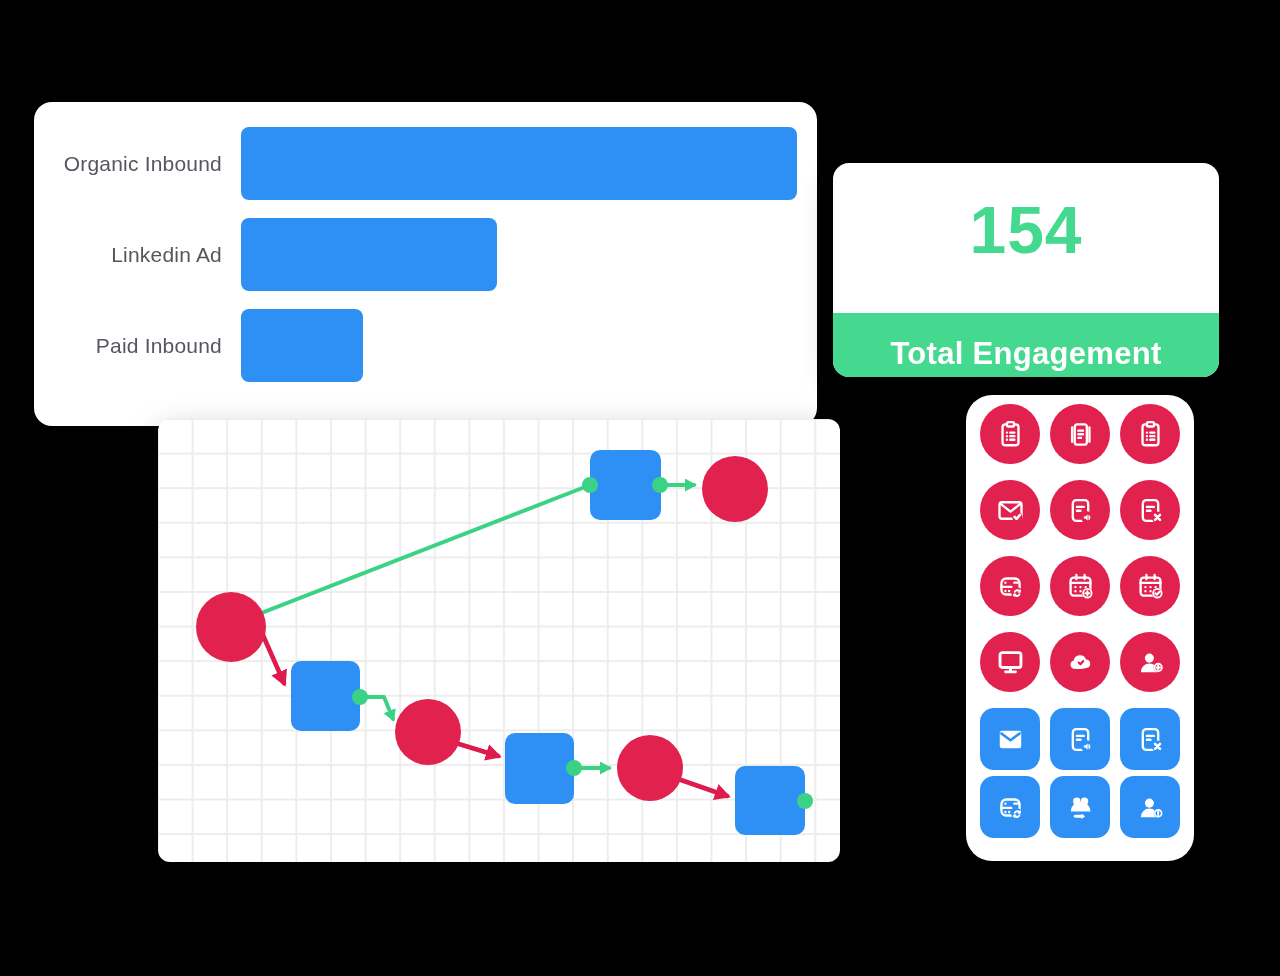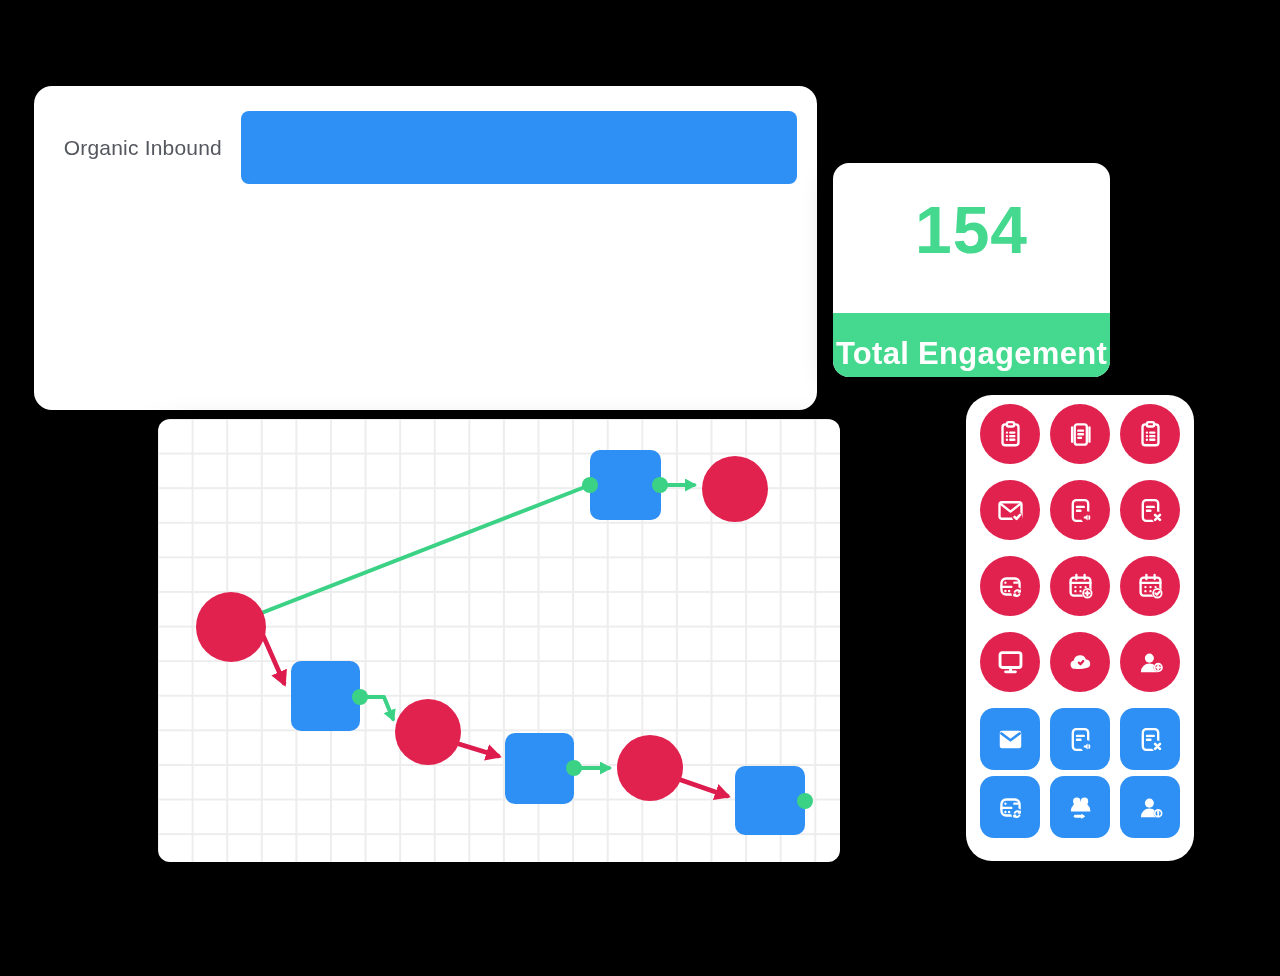--- a/index.html
+++ b/index.html
@@ -1,29 +1,29 @@
 <!DOCTYPE html>
 <html style="--page-bg: #000000; --blue: #2e90f5; --pink: #e1224f; --green: #44d98e; --text-gray: #54575e; --grid: #ededed;"><head>
 <meta charset="utf-8">
 <style>
   html,body{margin:0;padding:0;background:#000;}
   body{width:1280px;height:976px;overflow:hidden;font-family:"Liberation Sans",sans-serif;}
   .stage{position:relative;width:1280px;height:976px;background:var(--page-bg,#000);}
   .card{position:absolute;background:#fff;box-shadow:0 10px 30px rgba(0,0,0,.25);}
 
   
-  #card-bars{left:34px;top:86px;width:783px;height:324px;border-radius:18px;
+  #card-bars{left:34px;top:102px;width:783px;height:324px;border-radius:18px;
              padding-top:25px;box-sizing:border-box;}
   .bar-row{display:flex;align-items:center;height:73px;margin-bottom:18px;}
   .bar-label{width:188px;flex:none;text-align:right;padding-right:19px;
              font-size:21px;font-weight:500;color:var(--text-gray,#54575e);letter-spacing:.2px;}
   .bar{height:73px;border-radius:8px;background:var(--blue,#2e90f5);}
 
   
-  #card-kpi{left:833px;top:163px;width:277px;height:214px;border-radius:16px;overflow:hidden;}
+  #card-kpi{left:833px;top:163px;width:386px;height:214px;border-radius:16px;overflow:hidden;}
   .kpi-number{height:133px;display:flex;align-items:center;justify-content:center;
               font-size:66px;font-weight:bold;color:var(--green,#44d98e);letter-spacing:1px;}
   .kpi-banner{height:81px;background:var(--green,#44d98e);display:flex;align-items:center;
               justify-content:center;color:#fff;font-size:31px;font-weight:bold;letter-spacing:.3px;margin-top:17px;}
 
   
   #panel-flow{left:158px;top:419px;width:682px;height:443px;border-radius:12px;
               background-color:#fff;overflow:hidden;
               background-image:linear-gradient(var(--grid,#ededed) 1.5px,transparent 1.5px),
                                linear-gradient(90deg,var(--grid,#ededed) 1.5px,transparent 1.5px);
@@ -43,20 +43,28 @@
 </head>
 <body>
 
 <div class="stage">
 
   <div class="card" id="card-bars">
     <div id="bar-rows">
         <div class="bar-row">
           <div class="bar-label">Organic Inbound</div>
           <div class="bar" style="width: 556px; background: rgb(46, 144, 245);"></div>
+        </div>
+        <div class="bar-row">
+          <div class="bar-label">Linkedin Ad</div>
+          <div class="bar" style="width: 256px; background: rgb(46, 144, 245);"></div>
+        </div>
+        <div class="bar-row">
+          <div class="bar-label">Paid Inbound</div>
+          <div class="bar" style="width: 122px; background: rgb(46, 144, 245);"></div>
         </div>
       </div>
   </div>
 
   <div class="card" id="card-kpi">
     <div class="kpi-number">154</div>
     <div class="kpi-banner">Total Engagement</div>
   </div>
 
   <div class="card" id="panel-flow">

